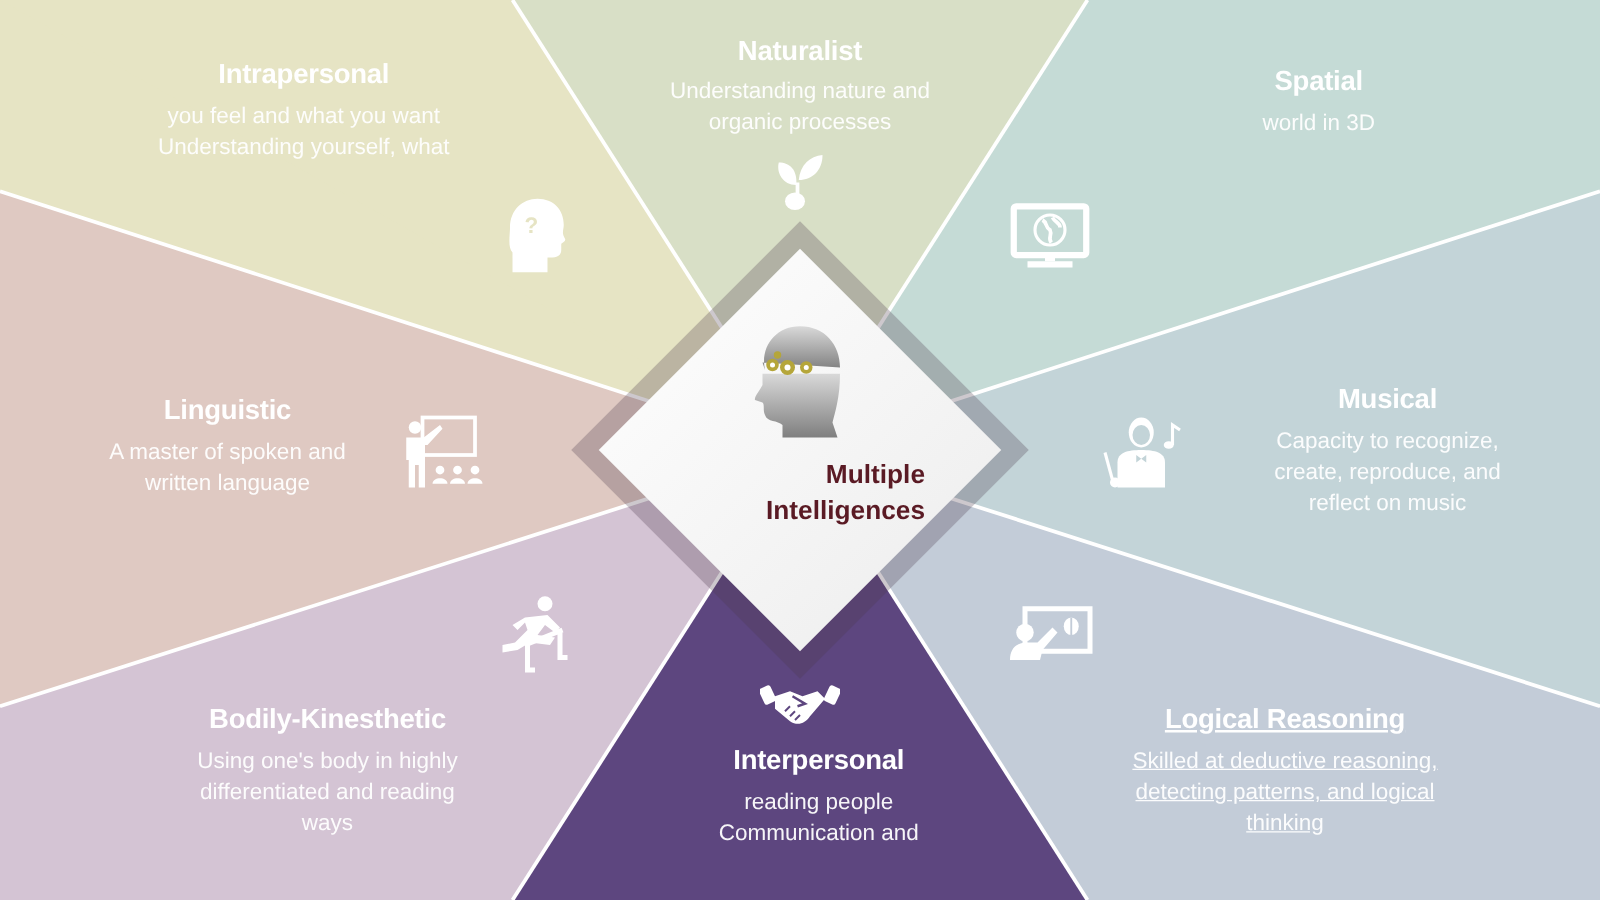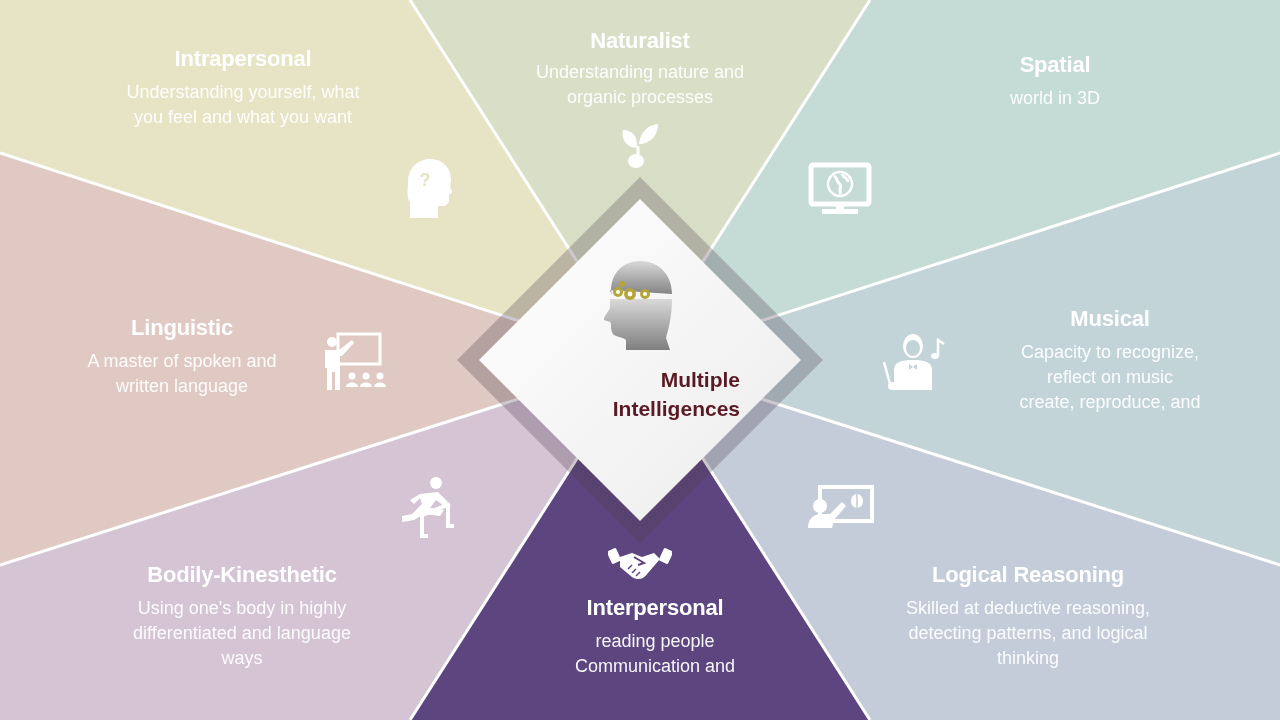--- a/index.html
+++ b/index.html
@@ -67,22 +67,22 @@
 </svg>
 
 <div class="center-title">
   <div>Multiple</div>
   <div>Intelligences</div>
 </div>
 
 <div class="seg" style="left:93px; top:46px; width:300px;">
   <div class="title">Intrapersonal</div>
   <div class="desc">
+    <div>you feel and what you want</div>
     <div>Understanding yourself, what</div>
-    <div>you feel and what you want</div>
   </div>
 </div>
 <svg class="icon" style="left:402px; top:158px;" width="52" height="60" viewBox="0 0 52 60">
   <path d="M6,24 C6,10 16,1 28,1 C41,1 49,10 49,22 C49,26 47,28 50,33 C51,35 48,36 47,37 L47,42 C47,46 44,48 40,48 L36,48 L36,60 L8,60 L8,44 C4,40 6,30 6,24 Z" fill="#ffffff"></path>
   <text x="23" y="28" font-size="18" font-weight="bold" text-anchor="middle" fill="#e6e4c4" font-family="Liberation Sans, sans-serif">?</text>
 </svg>
 
 <div class="seg" style="left:490px; top:28px; width:300px;">
   <div class="title">Naturalist</div>
   <div class="desc" style="margin-top:6px;">
@@ -108,36 +108,36 @@
   <rect x="28" y="42" width="8" height="5" fill="#ffffff"></rect>
   <rect x="14" y="47" width="36" height="5" fill="#ffffff"></rect>
   <circle cx="32" cy="22" r="12" fill="none" stroke="#ffffff" stroke-width="2.5"></circle>
   <path d="M26,14 C30,16 28,20 32,22 C34,26 30,28 33,32 M34,12 C36,16 40,16 40,20" stroke="#ffffff" stroke-width="3" fill="none"></path>
 </svg>
 
 <div class="seg" style="left:960px; top:306px; width:300px;">
   <div class="title">Musical</div>
   <div class="desc">
     <div>Capacity to recognize,</div>
+    <div>create, reproduce, and</div>
     <div>reflect on music</div>
-    <div>create, reproduce, and</div>
   </div>
 </div>
 <svg class="icon" style="left:880px; top:332px;" width="68" height="60" viewBox="0 0 68 60">
   <ellipse cx="33" cy="14" rx="10" ry="12" fill="#ffffff"></ellipse>
   <ellipse cx="33" cy="16" rx="7" ry="8" fill="#c3d4d8"></ellipse>
   <path d="M14,58 L14,38 C14,30 22,28 33,28 C44,28 52,30 52,38 L52,58 Z" fill="#ffffff"></path>
   <path d="M29,32 L33,35 L37,32 L37,38 L33,35 L29,38 Z" fill="#c3d4d8"></path>
   <line x1="4" y1="30" x2="10" y2="52" stroke="#ffffff" stroke-width="2.5"></line>
   <circle cx="12" cy="54" r="4" fill="#ffffff"></circle>
   <path d="M58,24 L58,8 L64,12" stroke="#ffffff" stroke-width="2.5" fill="none"></path>
   <ellipse cx="55" cy="24" rx="4" ry="3" fill="#ffffff"></ellipse>
 </svg>
 
-<div class="seg" style="left:868px; top:562px; width:320px;">
+<div class="seg" style="left:868px; top:562px; width:320px;text-decoration:underline;">
   <div class="title">Logical Reasoning</div>
   <div class="desc">
     <div>Skilled at deductive reasoning,</div>
     <div>detecting patterns, and logical</div>
     <div>thinking</div>
   </div>
 </div>
 <svg class="icon" style="left:806px; top:484px;" width="70" height="46" viewBox="0 0 70 46">
   <rect x="14" y="3" width="52" height="34" fill="none" stroke="#ffffff" stroke-width="4"></rect>
   <circle cx="14" cy="22" r="7" fill="#ffffff"></circle>
@@ -158,25 +158,25 @@
   <rect x="53" y="6" width="10" height="14" rx="2" fill="#ffffff" transform="rotate(25 58 13)"></rect>
   <path d="M12,14 L24,10 L34,14 L46,10 L52,16 L40,30 C36,36 30,38 24,34 L12,24 Z" fill="#ffffff"></path>
   <path d="M26,14 L36,20 L30,22" stroke="#5d467f" stroke-width="2" fill="none"></path>
   <g stroke="#5d467f" stroke-width="1.5">
       <line x1="20" y1="26" x2="24" y2="22"></line>
       <line x1="24" y1="30" x2="28" y2="26"></line>
       <line x1="28" y1="33" x2="32" y2="29"></line>
     </g>
 </svg>
 
-<div class="seg" style="left:92px; top:562px; width:300px;">
+<div class="seg" style="left:112px; top:562px; width:300px;">
   <div class="title">Bodily-Kinesthetic</div>
   <div class="desc">
     <div>Using one's body in highly</div>
-    <div>differentiated and language</div>
+    <div>differentiated and reading</div>
     <div>ways</div>
   </div>
 </div>
 <svg class="icon" style="left:400px; top:476px;" width="60" height="64" viewBox="0 0 60 64">
   <circle cx="36" cy="7" r="6" fill="#ffffff"></circle>
   <path d="M20,18 L38,16 L48,26 L44,30 L36,24 L30,32 L44,34 L40,40 L24,38 L14,44 L2,46 L2,40 L12,38 L22,28 L20,22 L14,28 L10,24 Z" fill="#ffffff"></path>
   <path d="M20,40 L50,28 M22,40 L22,60 L28,60 M48,30 L48,50 L54,50" stroke="#ffffff" stroke-width="4" fill="none"></path>
 </svg>
 
 <div class="seg" style="left:32px; top:315px; width:300px;">

